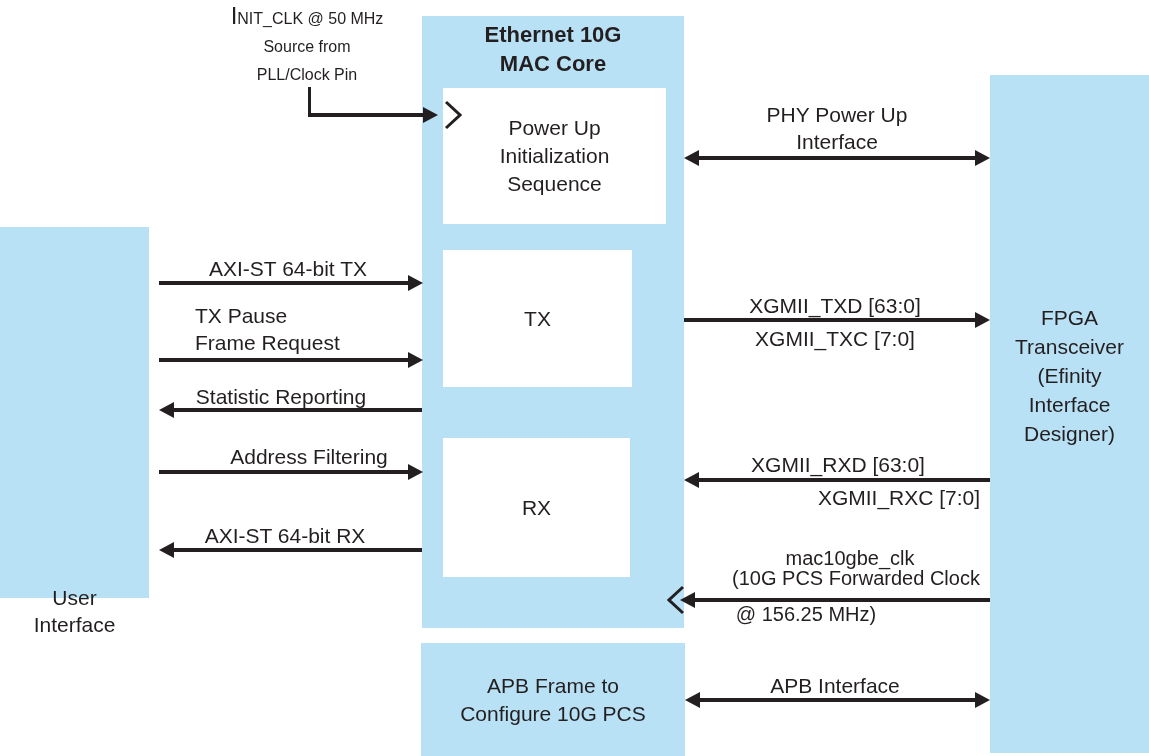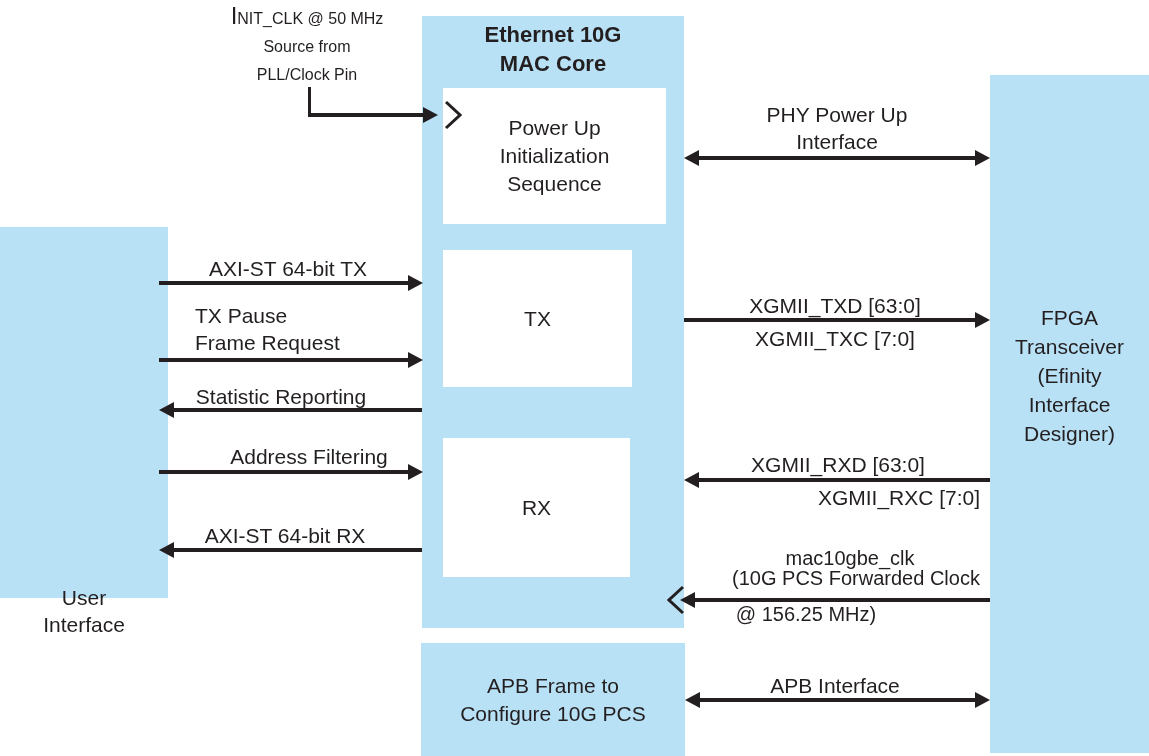--- a/index.html
+++ b/index.html
@@ -41,21 +41,21 @@
   .head{position:absolute;width:0;height:0;border-top:8px solid transparent;border-bottom:8px solid transparent;}
   .head.r{border-left:15px solid var(--ink);}
   .head.l{border-right:15px solid var(--ink);}
   .wedge{position:absolute;}
 </style>
 </head>
 <body>
 
 <div class="canvas">
 
-  <div class="block" style="left:0;top:227px;width:168px;height:371px;">
+  <div class="block" style="left:0;top:227px;width:149px;height:371px;">
     <div class="blk-text" style="top:357px;line-height:27px;">
       <div>User</div>
       <div>Interface</div>
     </div>
   </div>
 
   <div class="block" style="left:422px;top:16px;width:262px;height:612px;"></div>
   <div class="mac-title">
     <div>Ethernet 10G</div>
     <div>MAC Core</div>

